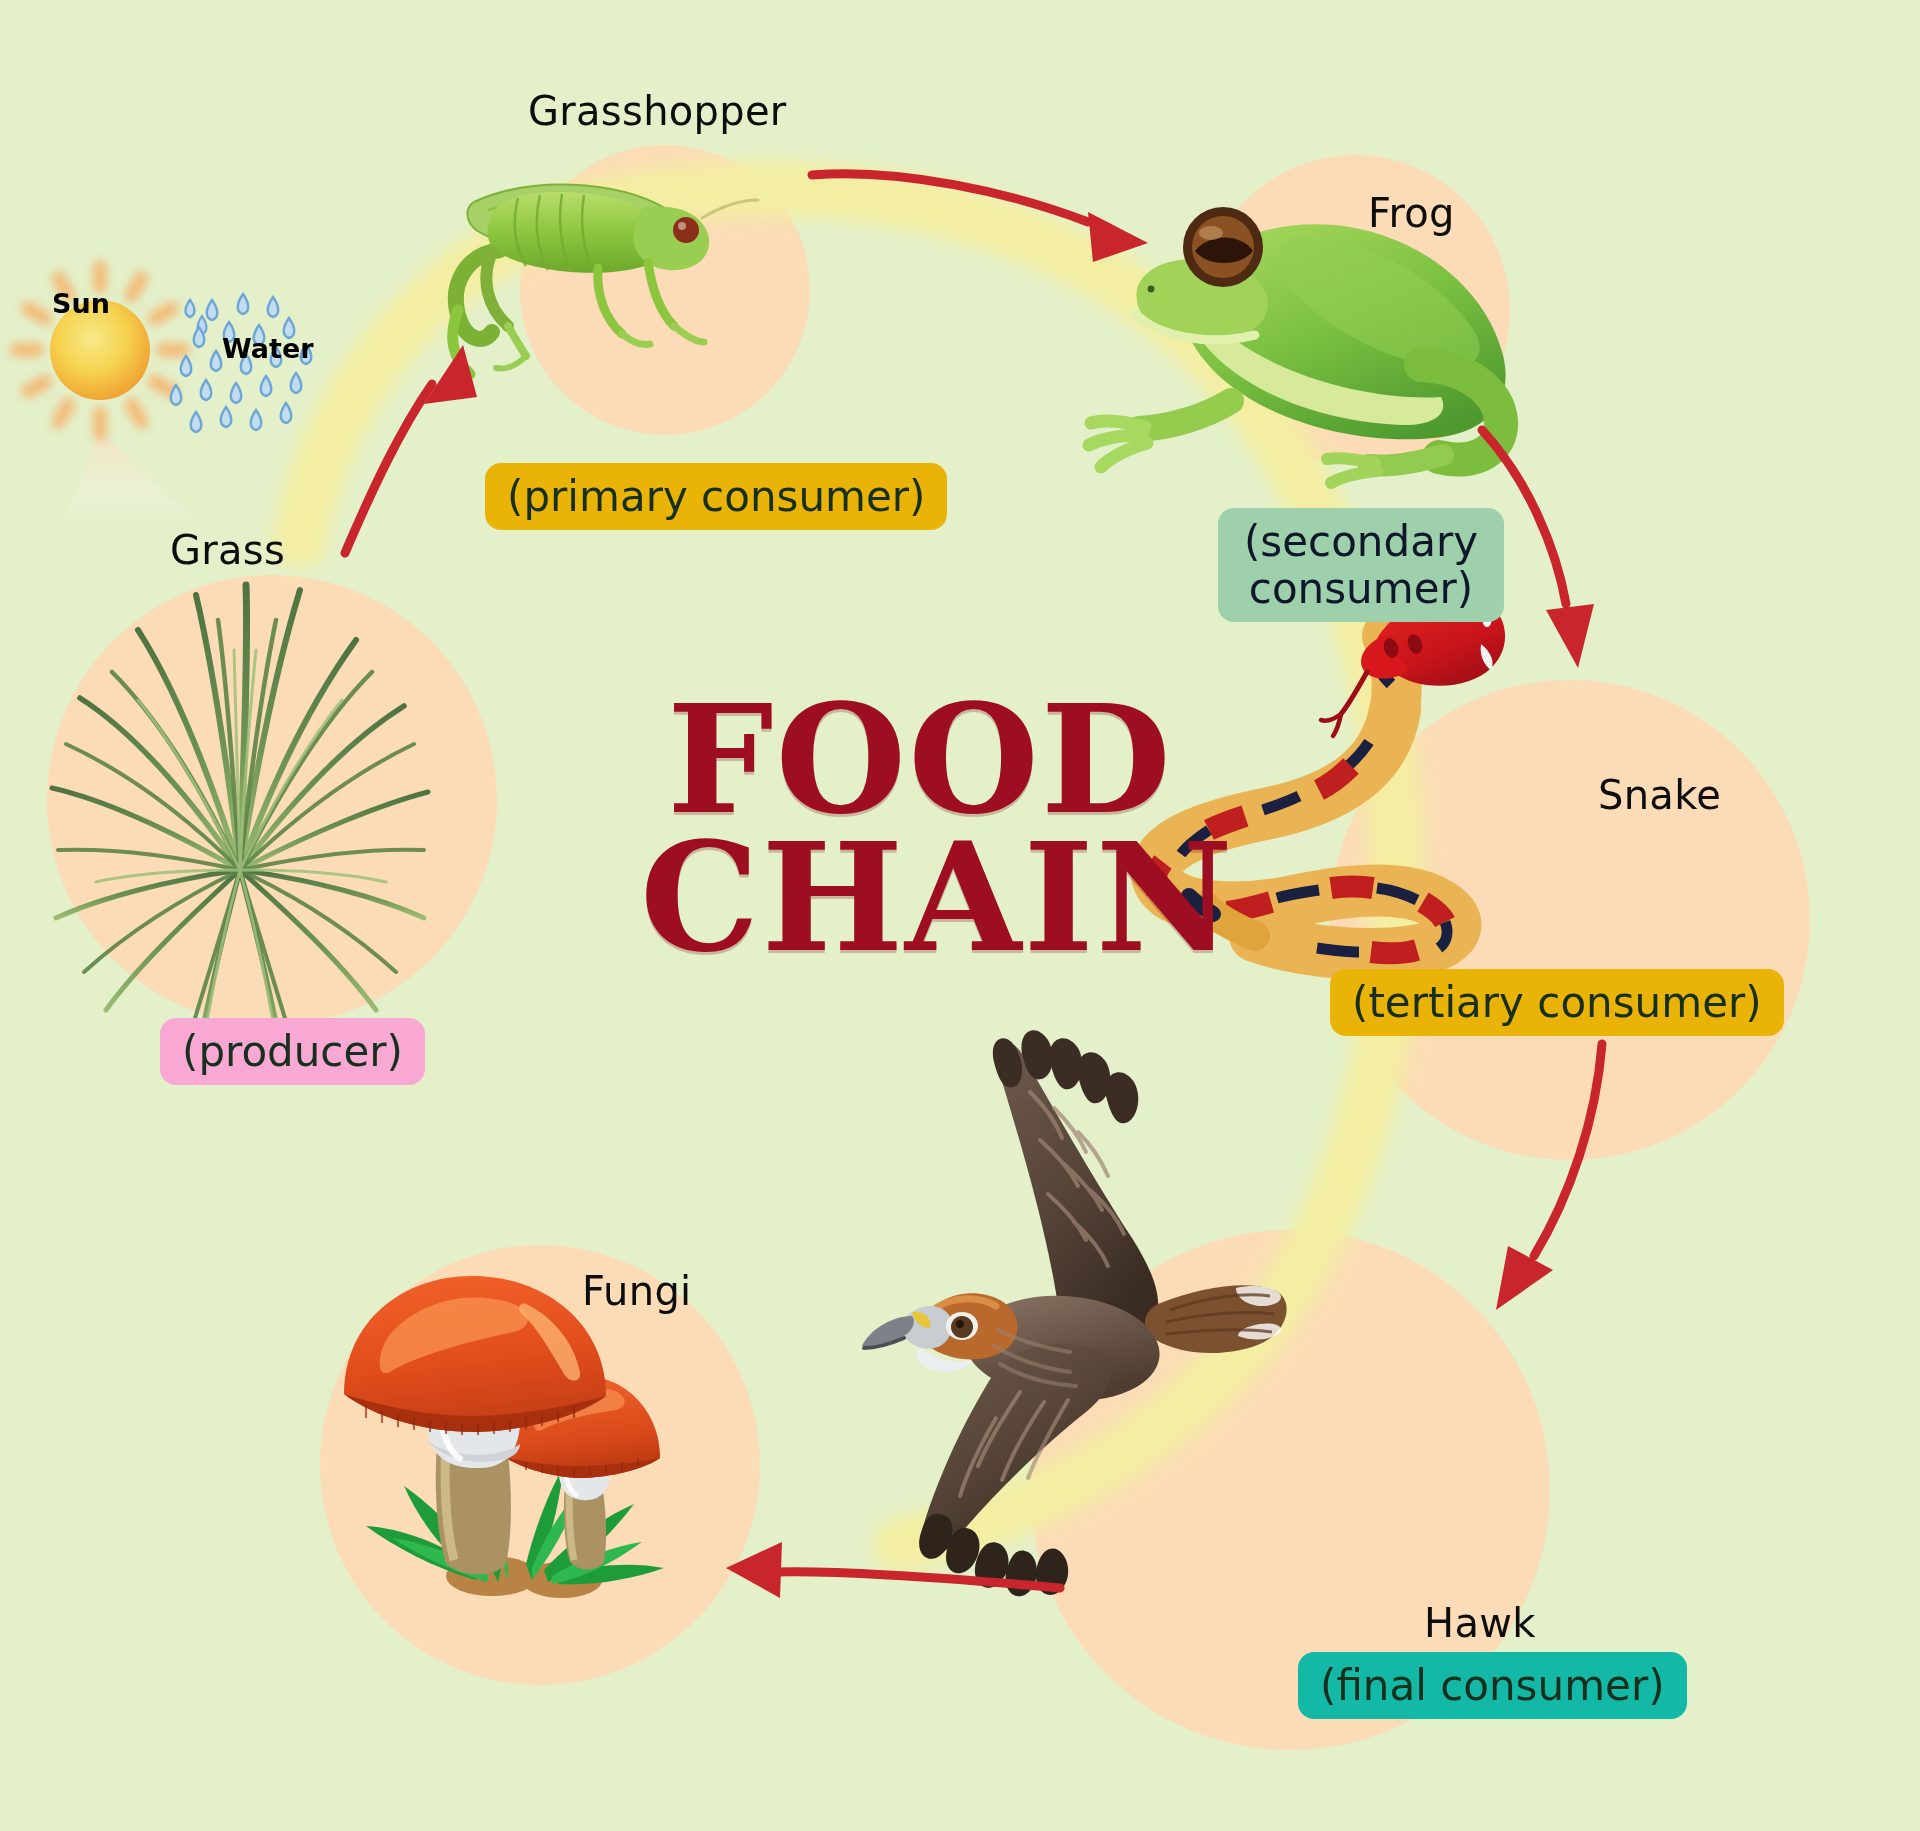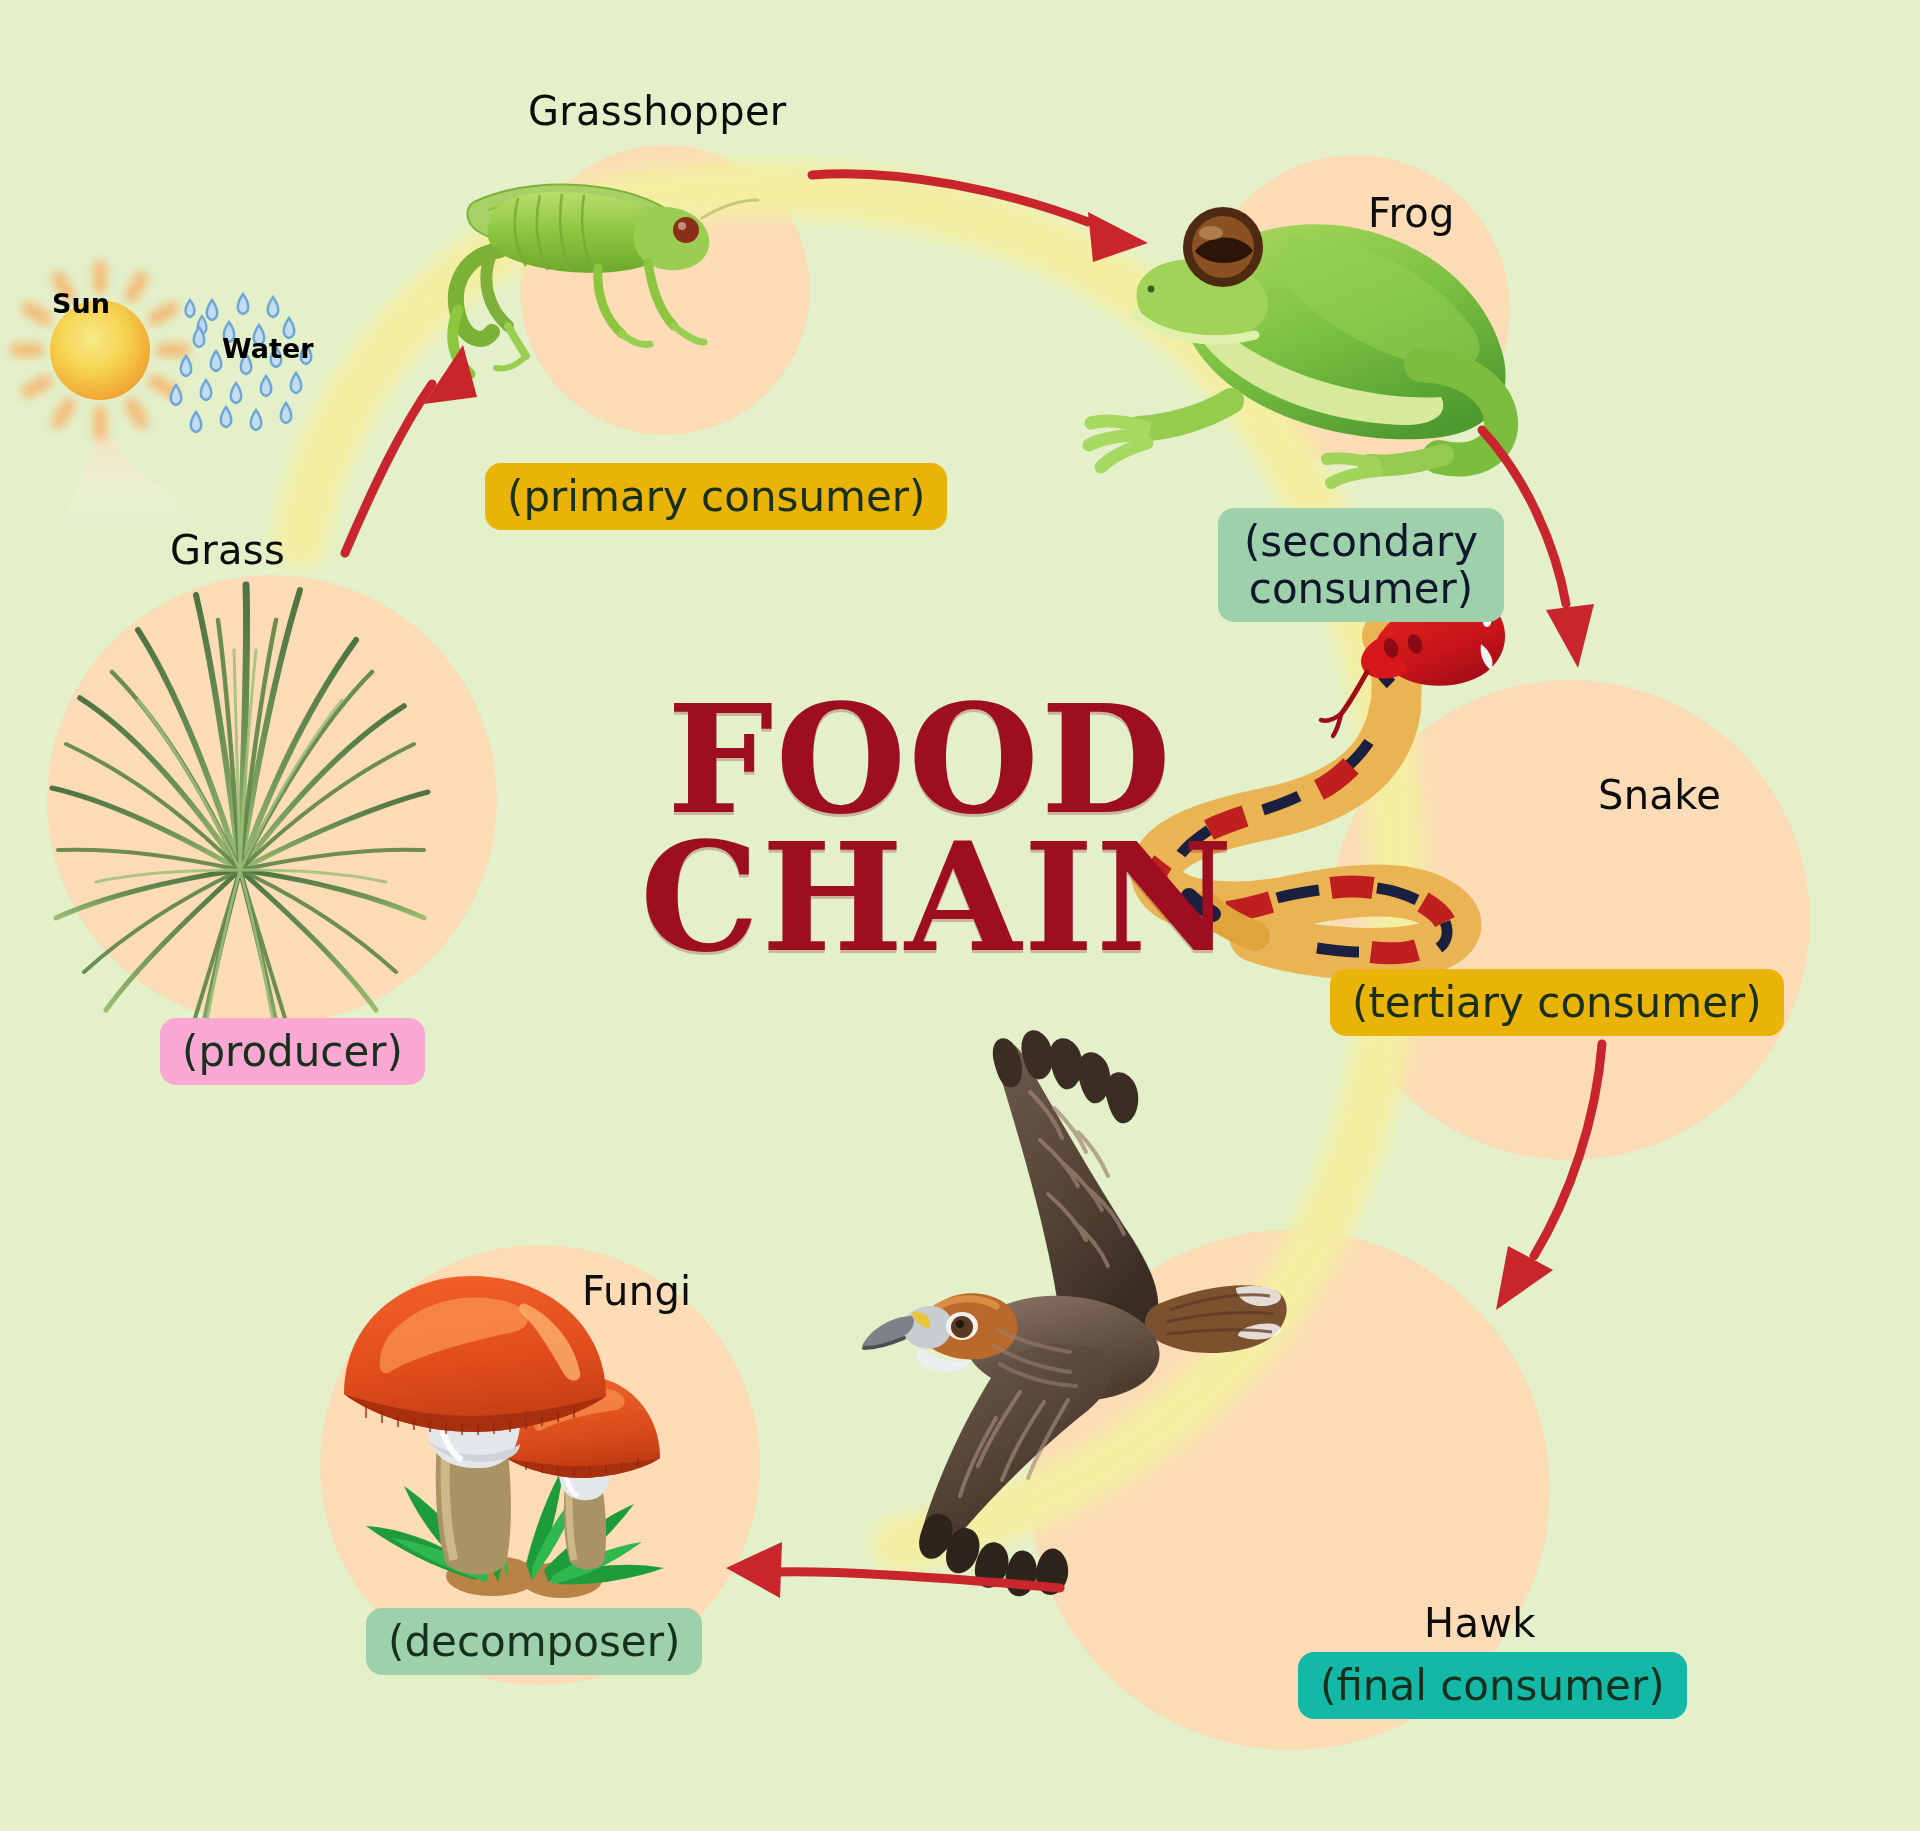--- a/index.html
+++ b/index.html
@@ -563,15 +563,14 @@
 
   <div class="pill two" style="left: 1218px; top: 508px; width: 250px; padding: 10px 18px; background: rgb(159, 208, 172); color: #0f172a;">
     <span>(secondary</span><br>
     <span>consumer)</span>
   </div>
 
   <div class="pill" style="left: 1330px; top: 969px; background: #eab308; color: rgb(23, 48, 29);">(tertiary consumer)</div>
 
   <div class="pill" style="left: 1298px; top: 1652px; background: #14b8a6; color: rgb(23, 48, 29);">(final consumer)</div>
 
-  <div class="pill" style="left: 366px; top: 1608px; background: rgb(159, 208, 172); color: rgb(23, 48, 29);">(decomposer)</div>
 
 </div>
 
 </body></html>

